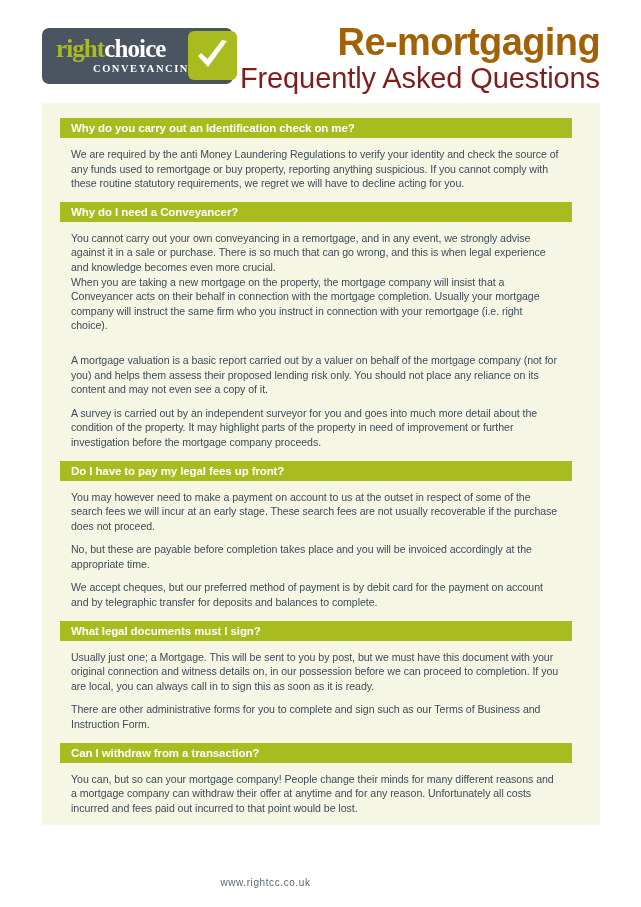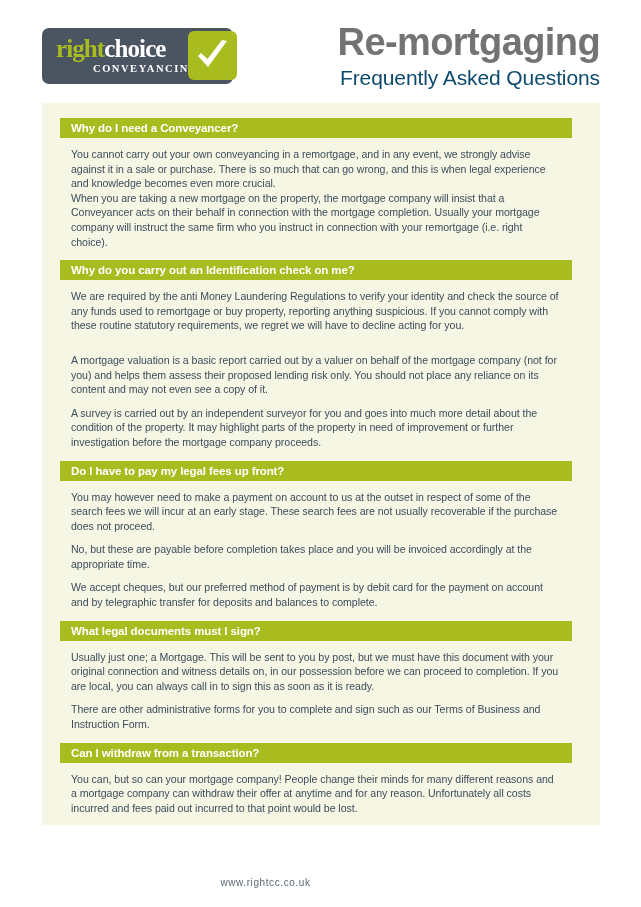--- a/index.html
+++ b/index.html
@@ -73,30 +73,30 @@
     top: 9px;
   }
 
   .title-block {
     position: absolute;
     right: 41px;
     top: 22px;
     text-align: right;
   }
   .doc-title {
-    color: #737373;
+    color: #a16207;
     font-size: 38px;
     font-weight: bold;
     letter-spacing: -0.6px;
     line-height: 40px;
     margin: 0;
   }
   .doc-subtitle {
-    color: #0c4a6e;
-    font-size: 21px;
+    color: #7f1d1d;
+    font-size: 29px;
     font-weight: normal;
     letter-spacing: -0.1px;
     line-height: 28px;
     margin: 2px 0 0 4px;
   }
 
   
   .panel {
     position: absolute;
     left: 42px;
@@ -177,30 +177,30 @@
   <div class="title-block">
     <div class="doc-title">Re-mortgaging</div>
     <div class="doc-subtitle">Frequently Asked Questions</div>
   </div>
 
 </div>
 
 <div class="panel">
   <div class="faq-list">
       <div class="faq-item">
+        <div class="faq-header">Why do you carry out an Identification check on me?</div>
+        <div class="faq-body">
+          <p class="faq-para">We are required by the anti Money Laundering Regulations to verify your identity and check the source of any funds used to remortgage or buy property, reporting anything suspicious.  If you cannot comply with these routine statutory requirements, we regret we will have to decline acting for you.</p>
+        </div>
+      </div>
+      <div class="faq-item">
         <div class="faq-header">Why do I need a Conveyancer?</div>
         <div class="faq-body">
           <p class="faq-para tight">You cannot carry out your own conveyancing in a remortgage, and in any event, we strongly advise against it in a sale or purchase.  There is so much that can go wrong, and this is when legal experience and knowledge becomes even more crucial.</p>
           <p class="faq-para tight">When you are taking a new mortgage on the property, the mortgage company will insist that a Conveyancer acts on their behalf in connection with the mortgage completion. Usually your mortgage company will instruct the same firm who you instruct in connection with your remortgage (i.e. right choice).</p>
-        </div>
-      </div>
-      <div class="faq-item">
-        <div class="faq-header">Why do you carry out an Identification check on me?</div>
-        <div class="faq-body">
-          <p class="faq-para">We are required by the anti Money Laundering Regulations to verify your identity and check the source of any funds used to remortgage or buy property, reporting anything suspicious.  If you cannot comply with these routine statutory requirements, we regret we will have to decline acting for you.</p>
         </div>
       </div>
       <div class="faq-item">
         <div class="faq-body">
           <p class="faq-para">A mortgage valuation is a basic report carried out by a valuer on behalf of the mortgage company (not for you) and helps them assess their proposed lending risk only.  You should not place any reliance on its content and may not even see a copy of it.</p>
           <p class="faq-para">A survey is carried out by an independent surveyor for you and goes into much more detail about the condition of the property.  It may highlight parts of the property in need of improvement or further investigation before the mortgage company proceeds.</p>
         </div>
       </div>
       <div class="faq-item">
         <div class="faq-header">Do I have to pay my legal fees up front?</div>

